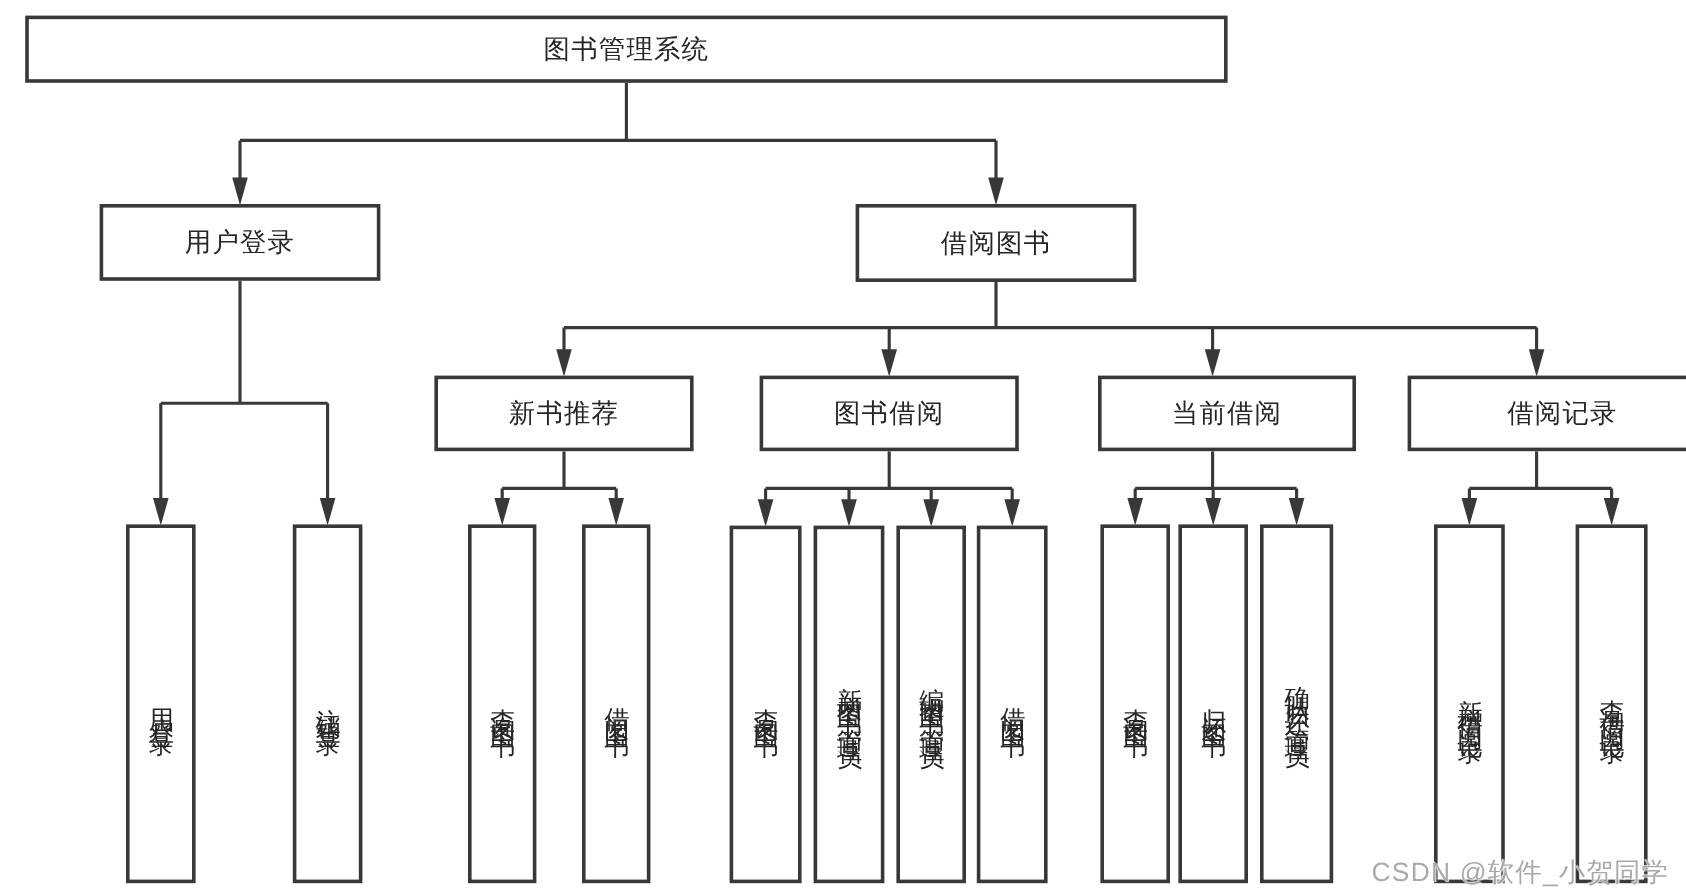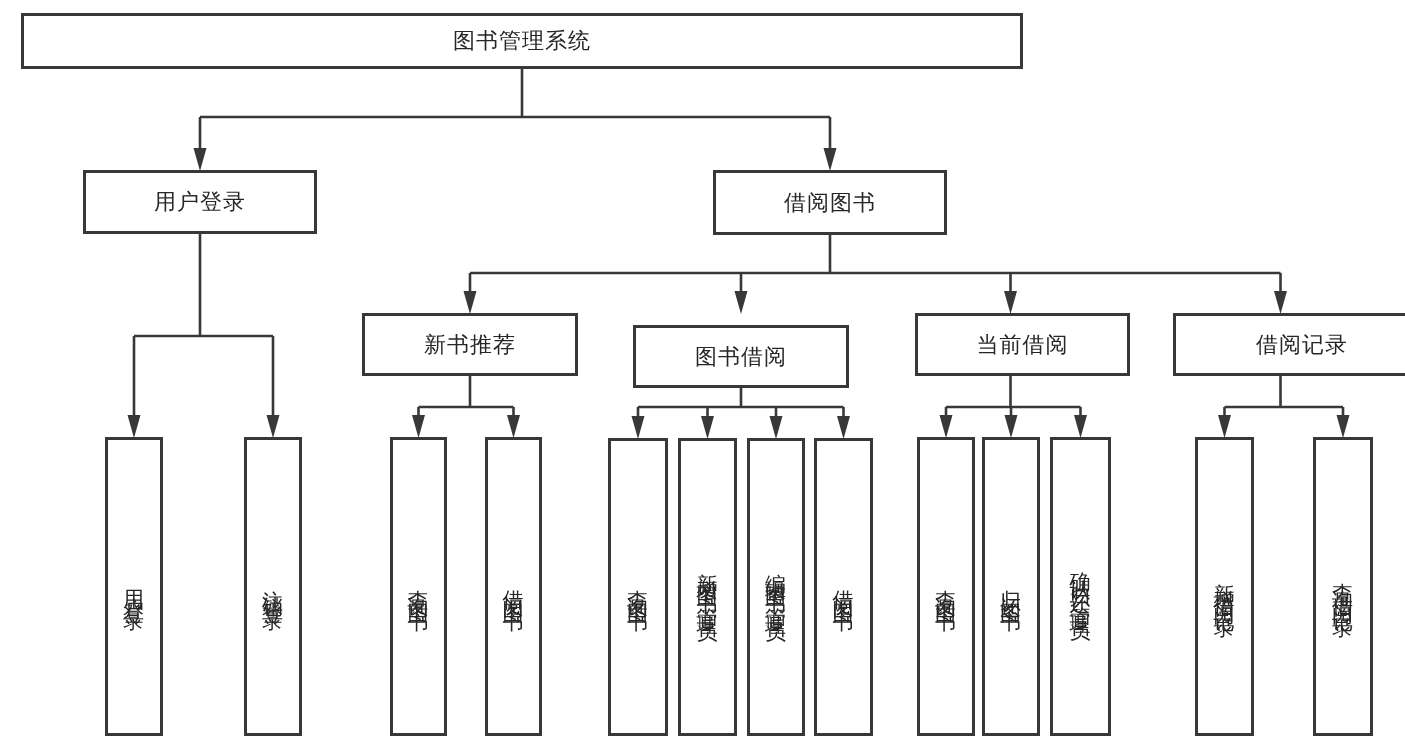--- a/index.html
+++ b/index.html
@@ -99,21 +99,21 @@
       </div>
       <div class="node h" style="left: 362px; top: 313px; width: 216px; height: 63px; justify-content: center;">
         <span class="lbl">新书推荐</span>
       </div>
       <div class="node v" style="left: 390px; top: 437px; width: 57px; height: 299px;">
         <span class="lbl">查询图书</span>
       </div>
       <div class="node v" style="left: 485px; top: 437px; width: 57px; height: 299px;">
         <span class="lbl">借阅图书</span>
       </div>
-      <div class="node h" style="left: 633px; top: 313px; width: 216px; height: 63px; margin-top: 12px;">
+      <div class="node h" style="left: 633px; top: 313px; width: 216px; height: 63px;">
         <span class="lbl">图书借阅</span>
       </div>
       <div class="node v" style="left: 608px; top: 438px; width: 60px; height: 298px;">
         <span class="lbl">查询图书</span>
       </div>
       <div class="node v" style="left: 678px; top: 438px; width: 59px; height: 298px;">
         <span class="lbl">新增图书（管理员）</span>
       </div>
       <div class="node v" style="left: 747px; top: 438px; width: 58px; height: 298px;">
         <span class="lbl">编辑图书（管理员）</span>
@@ -136,13 +136,14 @@
       <div class="node h" style="left: 1173px; top: 313px; width: 258px; height: 63px;">
         <span class="lbl">借阅记录</span>
       </div>
       <div class="node v" style="left: 1195px; top: 437px; width: 59px; height: 299px;">
         <span class="lbl">新增借阅记录</span>
       </div>
       <div class="node v" style="left: 1313px; top: 437px; width: 60px; height: 299px;">
         <span class="lbl">查询借阅记录</span>
       </div>
     </div>
+  <div id="watermark">CSDN @软件_小贺同学</div>
 </div>
 
 </body></html>

